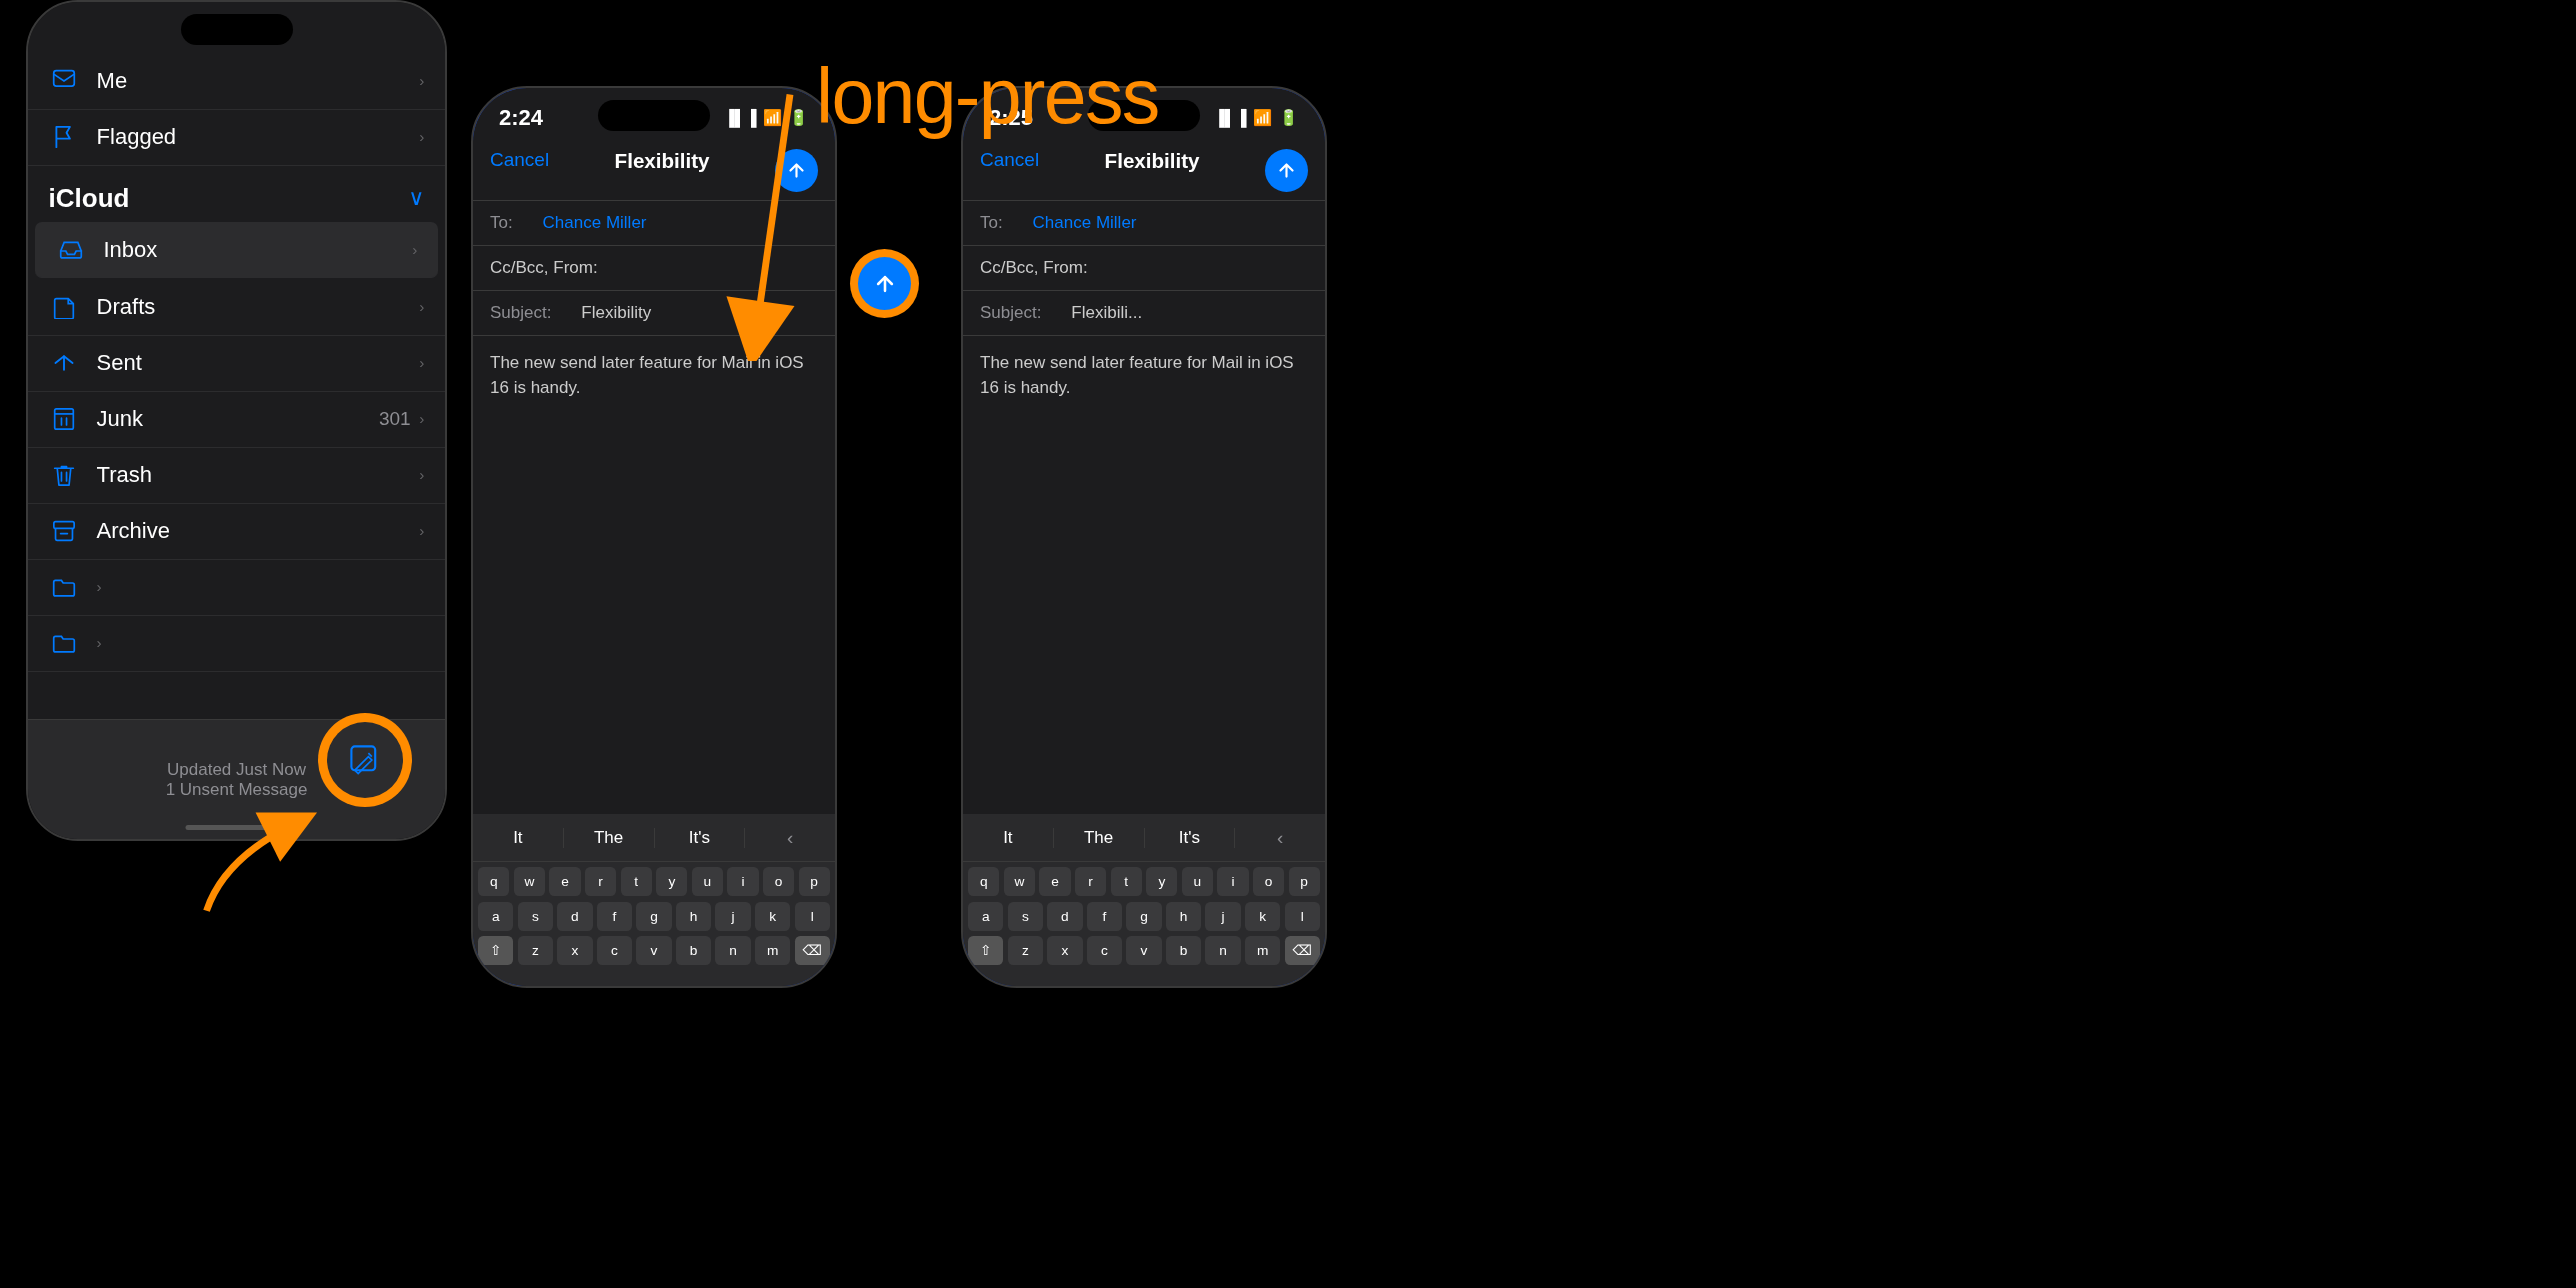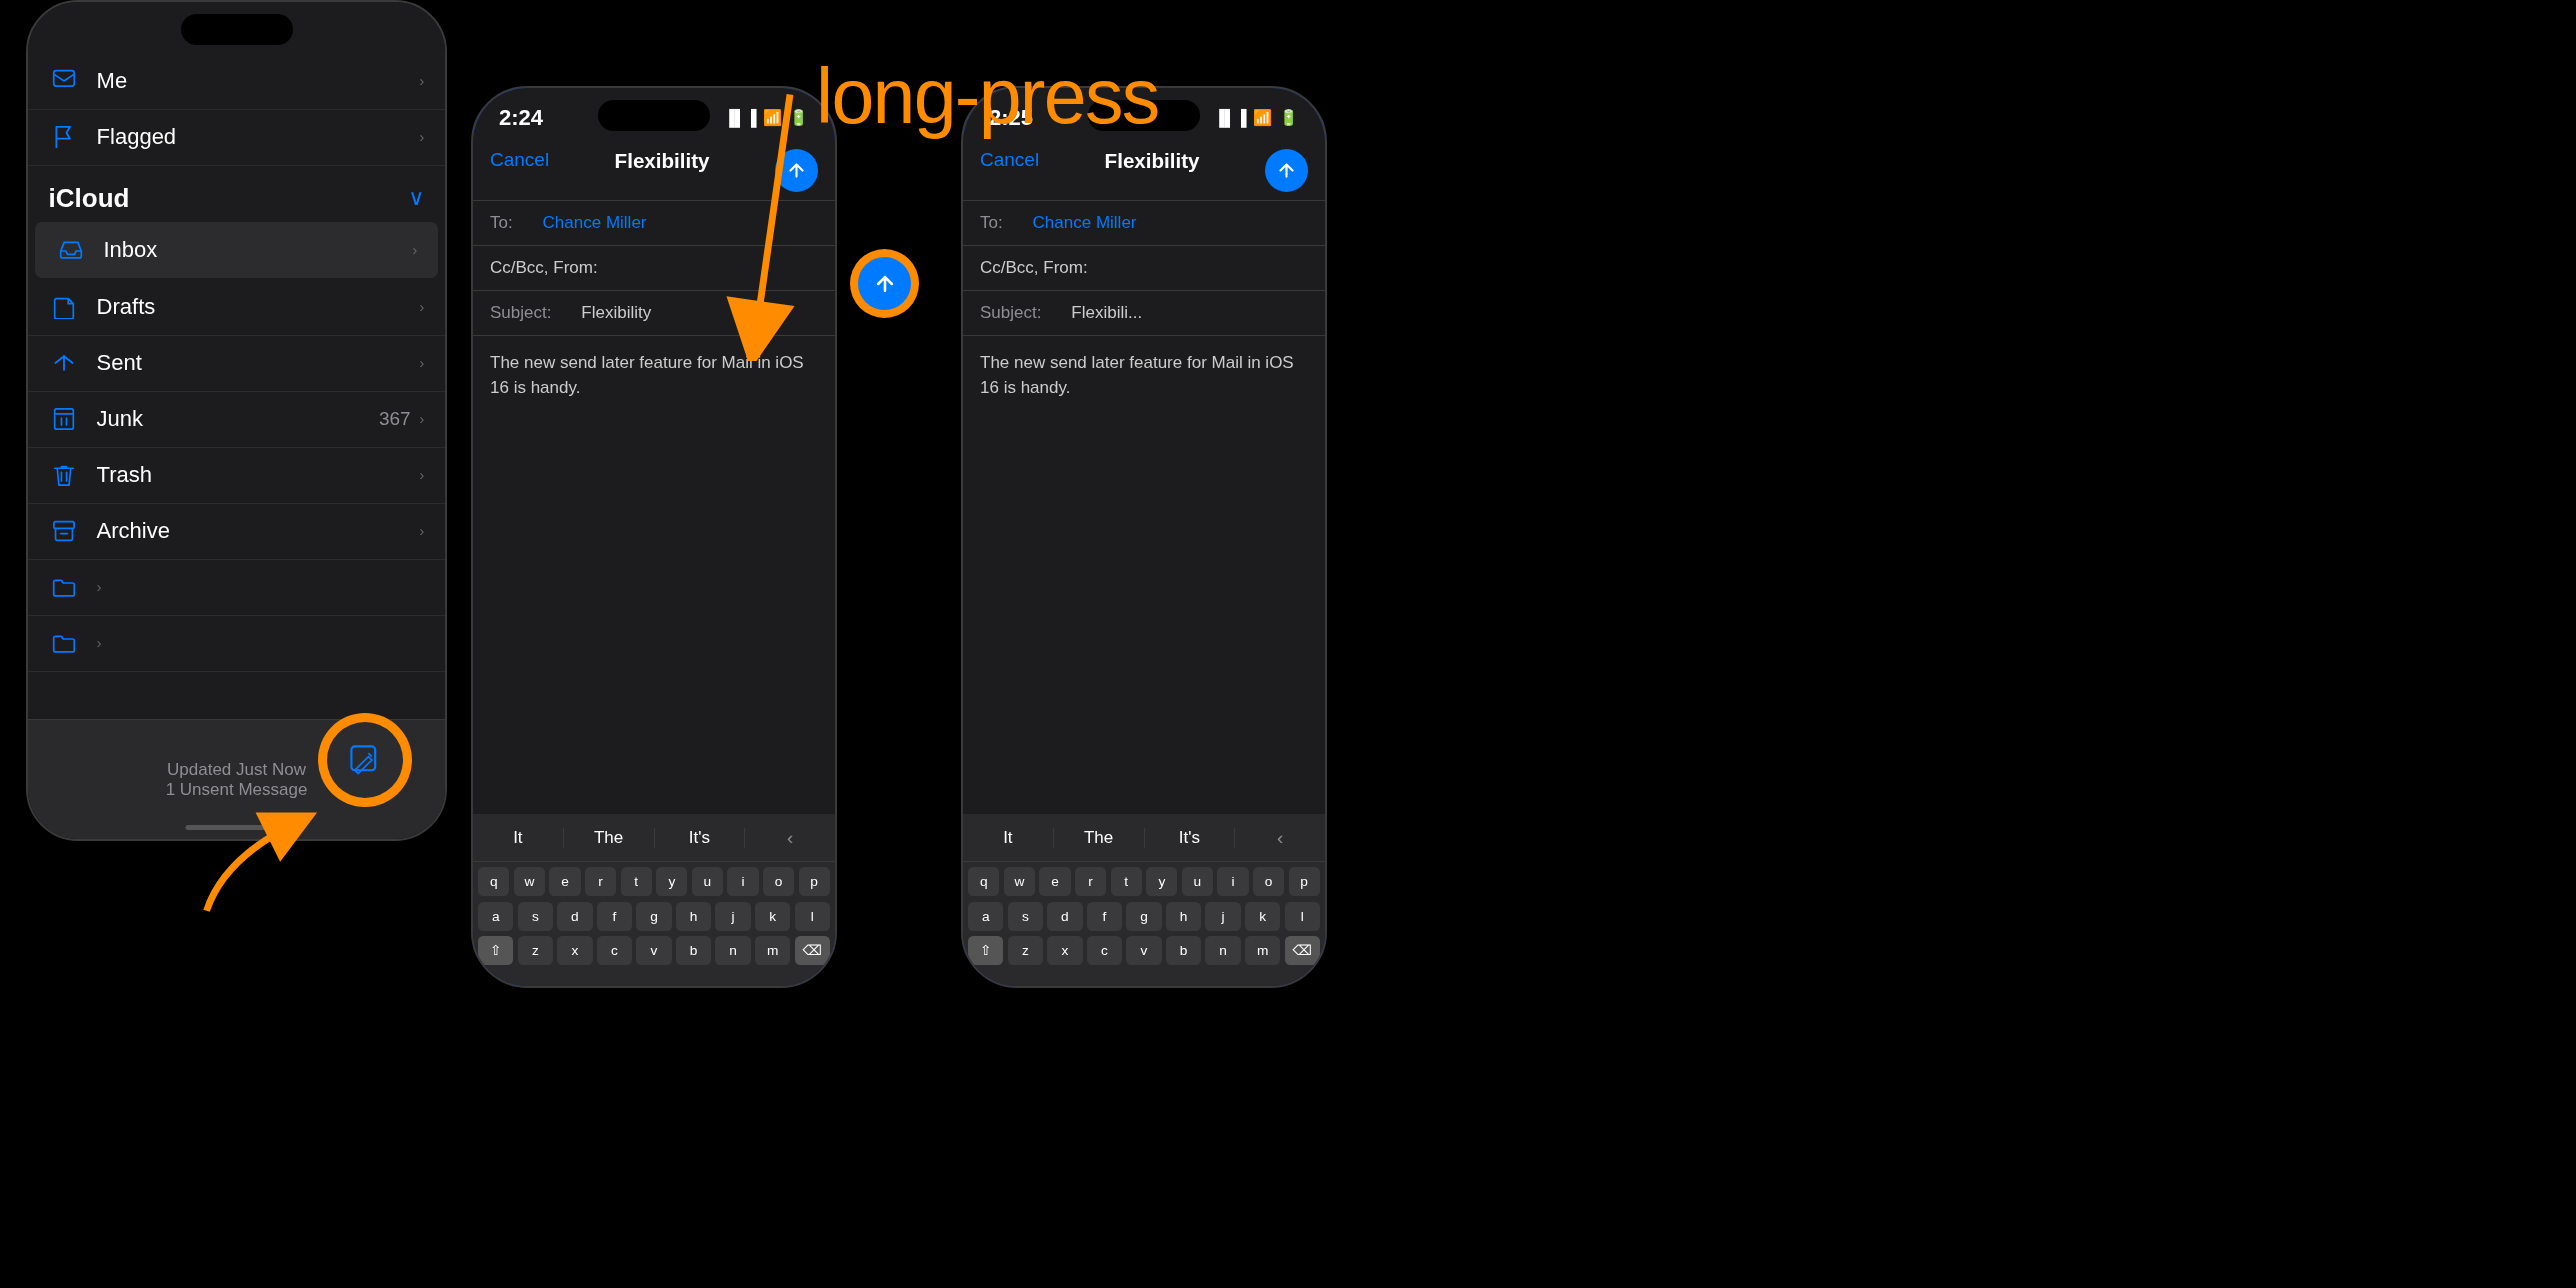--- a/index.html
+++ b/index.html
@@ -416,21 +416,21 @@
 
       <div class="sidebar-item-row">
         <div class="s-icon">
           <svg width="22" height="24" viewBox="0 0 26 28" fill="none">
             <rect x="2" y="2" width="22" height="24" rx="2" stroke="#007AFF" stroke-width="2" fill="none"></rect>
             <path d="M2 8h22" stroke="#007AFF" stroke-width="2"></path>
             <path d="M10 13v8M16 13v8" stroke="#007AFF" stroke-width="2" stroke-linecap="round"></path>
           </svg>
         </div>
         <span class="s-label">Junk</span>
-        <span class="s-badge">367</span>
+        <span class="s-badge">301</span>
         <span class="s-chevron">›</span>
       </div>
 
       <div class="sidebar-item-row">
         <div class="s-icon">
           <svg width="22" height="24" viewBox="0 0 26 28" fill="none">
             <path d="M2 6h22M10 6V4h6v2M5 6l2 20h12l2-20" stroke="#007AFF" stroke-width="2" stroke-linecap="round" stroke-linejoin="round" fill="none"></path>
             <path d="M10 11v10M16 11v10" stroke="#007AFF" stroke-width="2" stroke-linecap="round"></path>
           </svg>
         </div>

